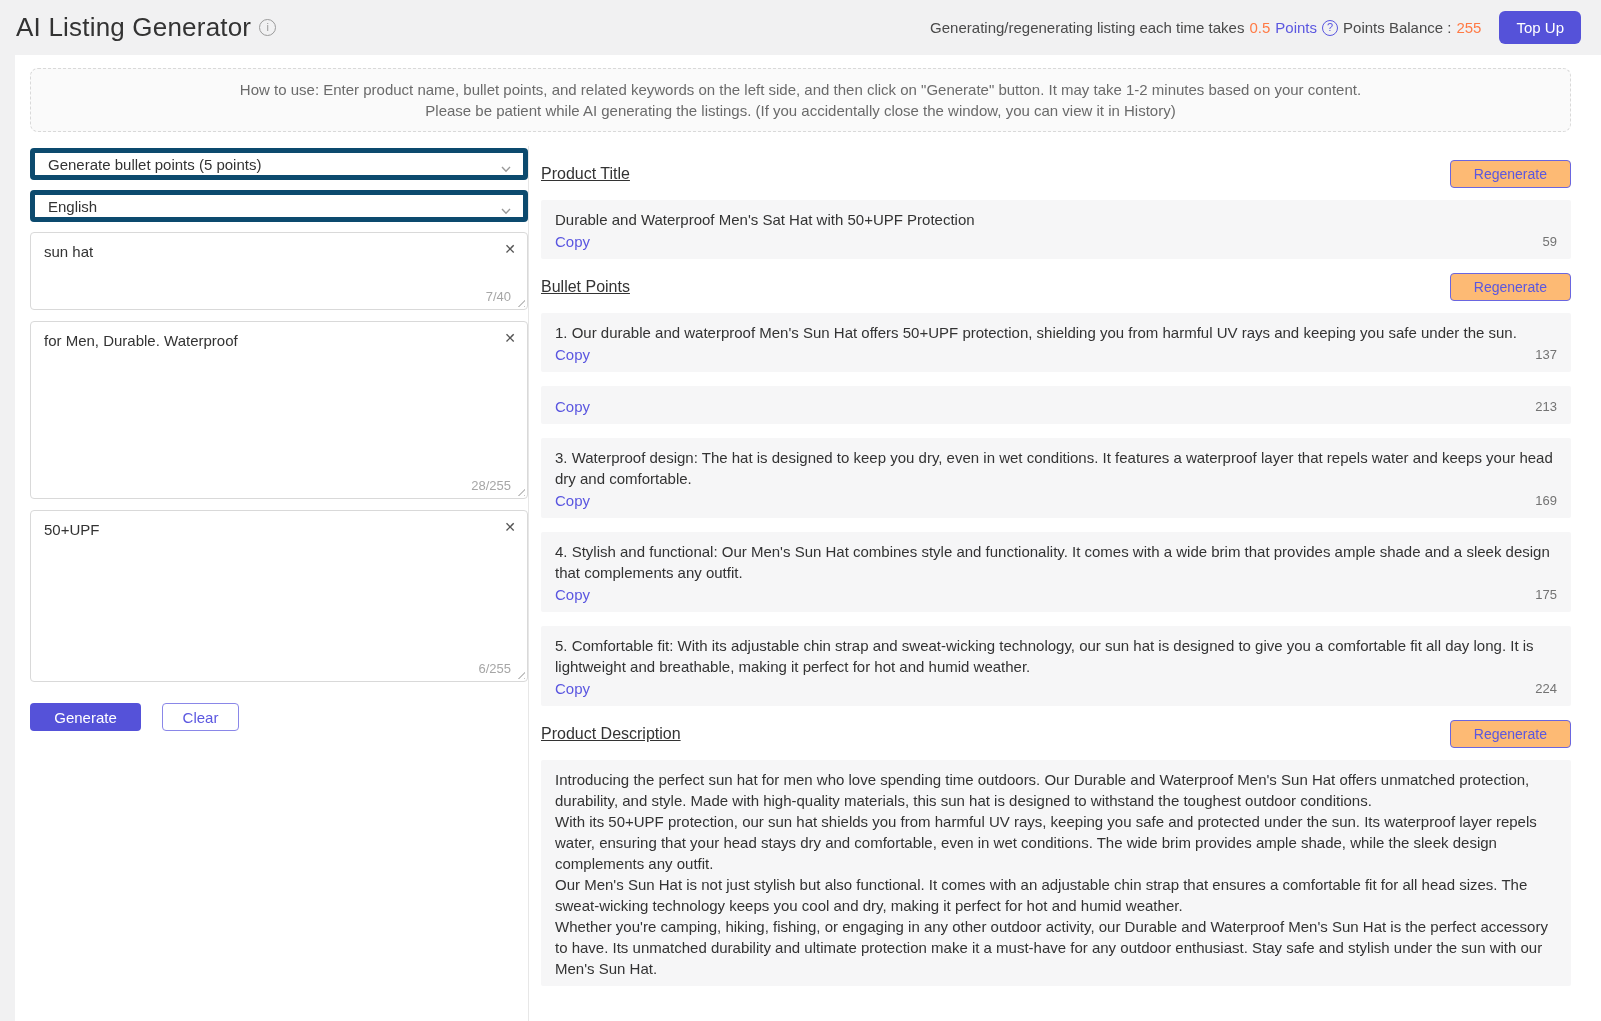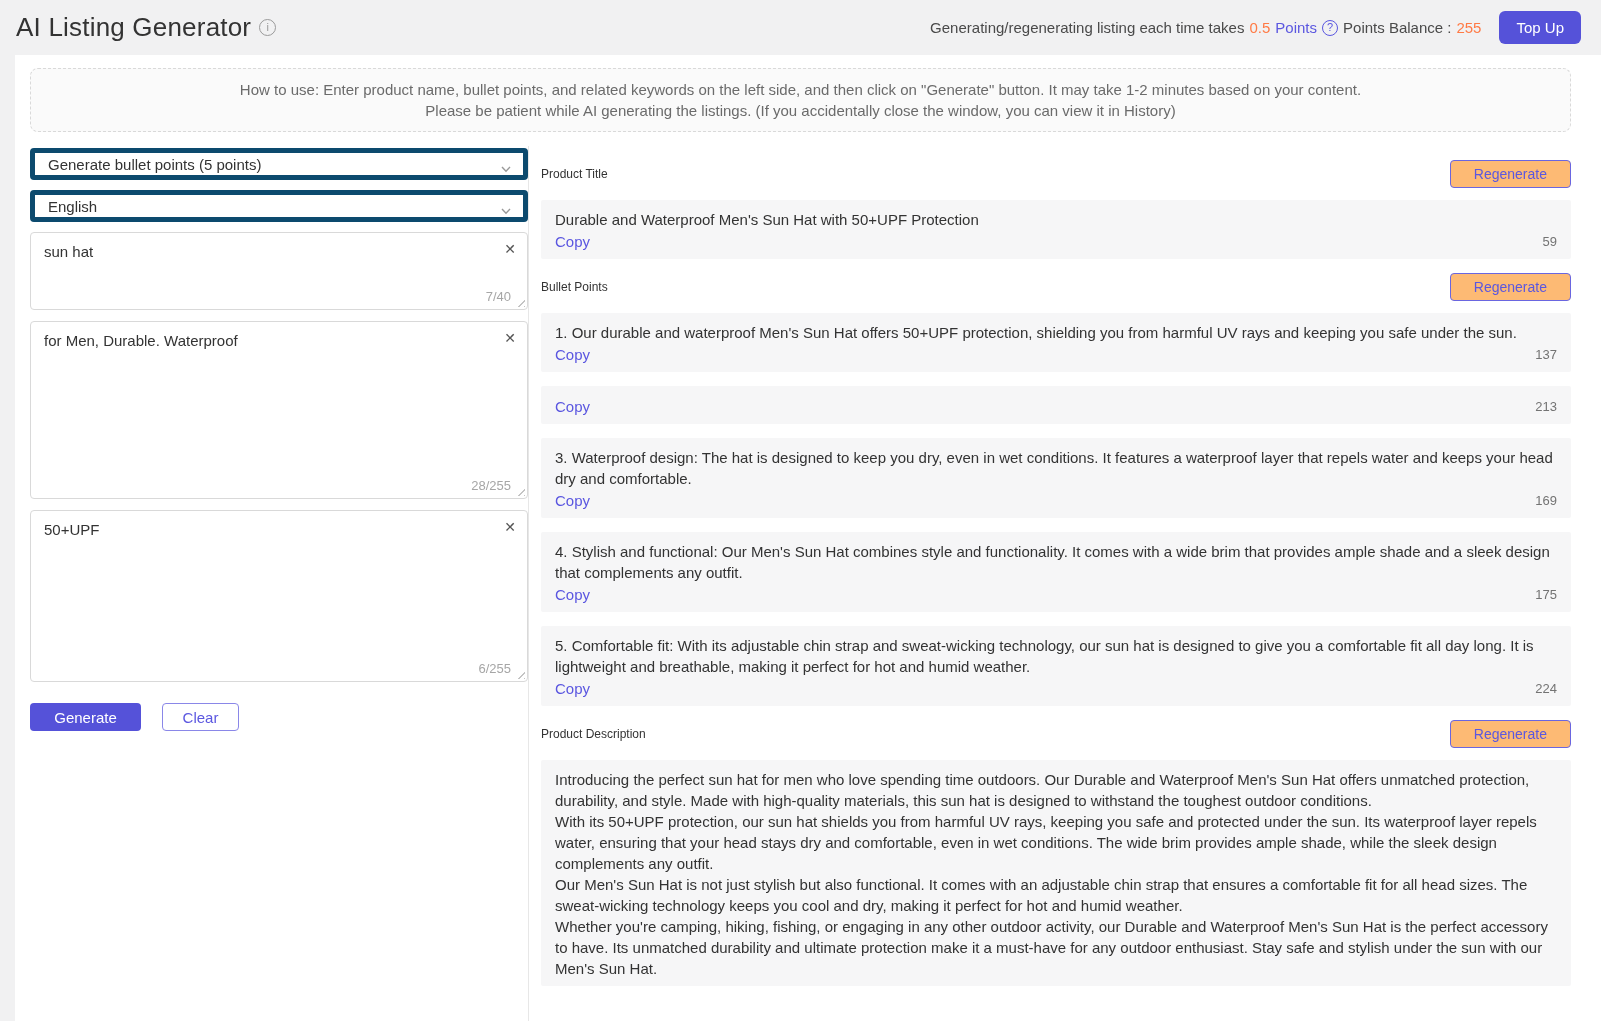--- a/index.html
+++ b/index.html
@@ -72,21 +72,21 @@
   .btn-generate {
     width:111px; height:28px; background:#5552d9; color:#fff; border:none;
     border-radius:4px; font-size:15px; cursor:pointer; font-family:inherit;
   }
   .btn-clear {
     width:77px; height:28px; background:#fff; color:#5b57e0; border:1px solid #8a87e8;
     border-radius:4px; font-size:15px; cursor:pointer; font-family:inherit;
   }
   
   .sec-head { display:flex; justify-content:space-between; align-items:center; margin:8px 0 12px; }
-  .sec-title { font-size:12px; color:#333; }
+  .sec-title { font-size:16px; color:#333;text-decoration:underline; }
   .btn-regen {
     background:#fdba74; border:1px solid #6a66e0; color:#5b57e0; border-radius:4px;
     font-size:14px; padding:5px 23px; cursor:pointer; font-family:inherit;
   }
   .block {
     background:#f6f6f7; border-radius:2px; padding:9px 14px 7px;
     font-size:15px; color:#333; line-height:21px; margin-bottom:14px;
   }
   .block p { margin:0; }
   .block-foot { display:flex; justify-content:space-between; align-items:flex-end; margin-top:1px;text-align:right; }
@@ -163,21 +163,21 @@
       </div>
     </div>
 
     <div class="col-right">
 
       <div class="sec-head">
         <span class="sec-title">Product Title</span>
         <button class="btn-regen">Regenerate</button>
       </div>
       <div class="block">
-        <p>Durable and Waterproof Men's Sun Hat with 50+UPF Protection</p>
+        <p>Durable and Waterproof Men's Sat Hat with 50+UPF Protection</p>
         <div class="block-foot">
           <span class="copy-link">Copy</span>
           <span class="char-count">59</span>
         </div>
       </div>
 
       <div class="sec-head" style="margin-top:14px;">
         <span class="sec-title">Bullet Points</span>
         <button class="btn-regen">Regenerate</button>
       </div>

